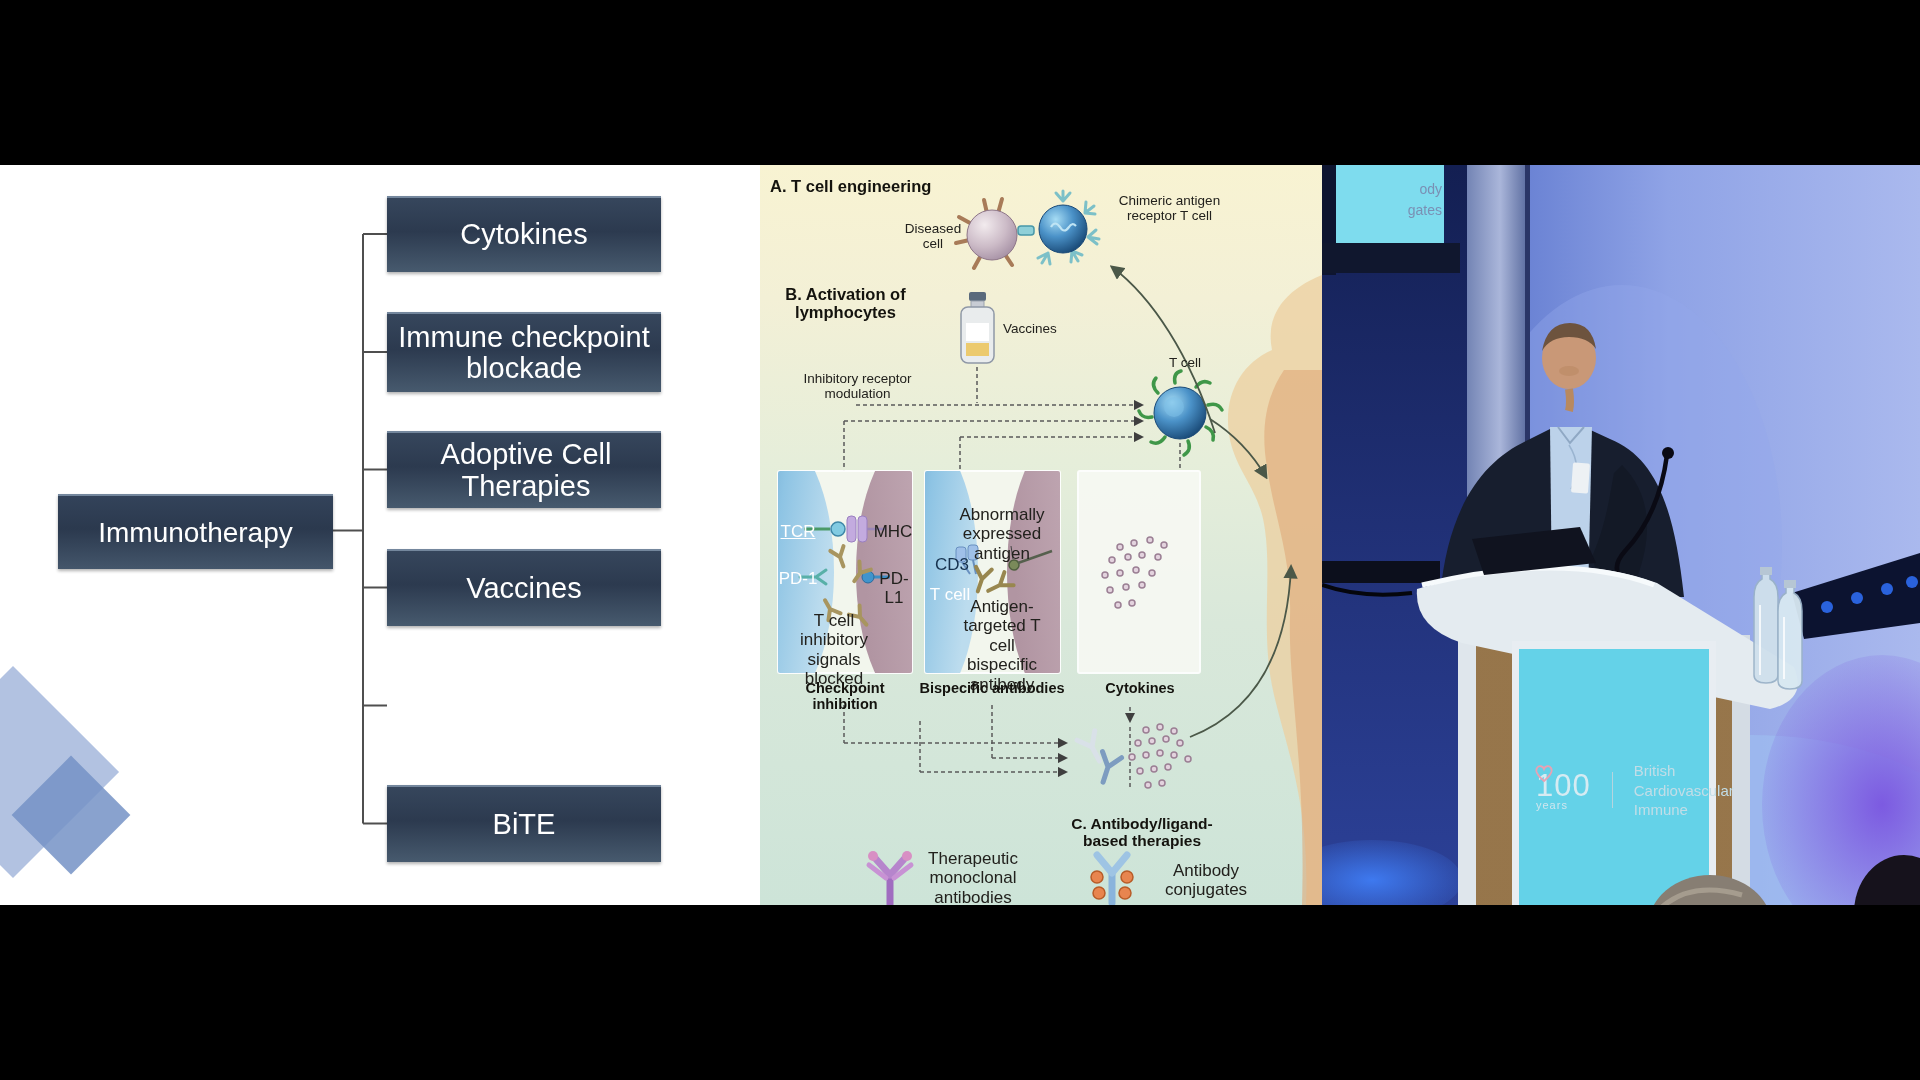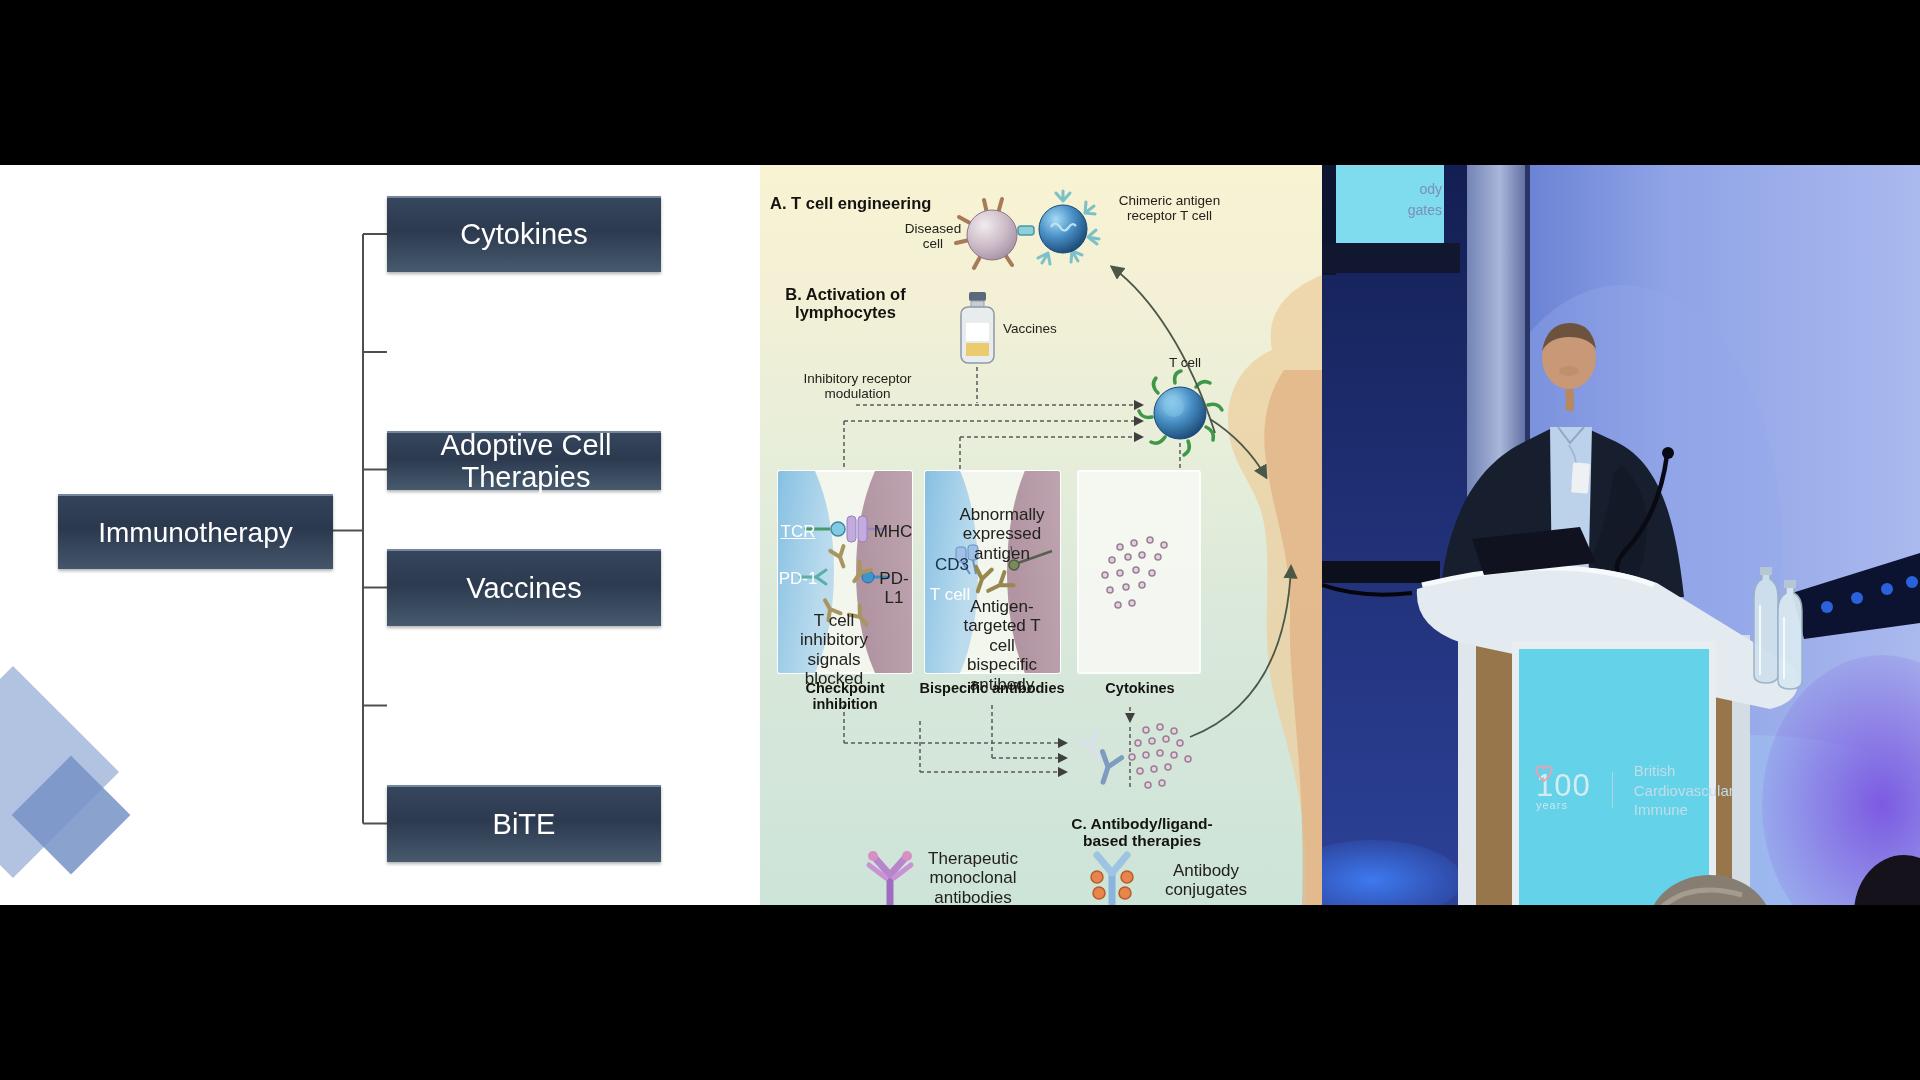--- a/index.html
+++ b/index.html
@@ -65,21 +65,24 @@
         </g>
       </svg>
 
       <div class="rootbox">
         <span>Immunotherapy</span>
       </div>
 
       <div class="bbox" style="top:31px;height:76px;">
           <span>Cytokines</span>
         </div>
-      <div class="bbox" style="top:266px;height:59px;padding-left:12px;">
+      <div class="bbox" style="top:147px;height:80px;">
+          <span>Immune checkpoint blockade</span>
+        </div>
+      <div class="bbox" style="top:266px;height:77px;padding-left:12px;">
           <span>Adoptive Cell Therapies</span>
         </div>
       <div class="bbox" style="top:384px;height:77px;">
           <span>Vaccines</span>
         </div>
       <div class="bbox" style="top:620px;height:77px;">
           <span>BiTE</span>
         </div>
 
       <div class="diamond d1"></div>
@@ -317,21 +320,21 @@
         <g stroke-linecap="round" fill="none">
           <path d="M352,708 V738" stroke="#8ab4dc" stroke-width="7"></path>
           <path d="M352,708 l-15,-18 M352,708 l15,-18" stroke="#9ec4e4" stroke-width="7"></path>
           <circle cx="337" cy="712" r="6" fill="#e8854f" stroke="#b85c28" stroke-width="1.5"></circle>
           <circle cx="367" cy="712" r="6" fill="#e8854f" stroke="#b85c28" stroke-width="1.5"></circle>
           <circle cx="339" cy="728" r="6" fill="#e8854f" stroke="#b85c28" stroke-width="1.5"></circle>
           <circle cx="365" cy="728" r="6" fill="#e8854f" stroke="#b85c28" stroke-width="1.5"></circle>
         </g>
       </svg>
 
-      <div class="ft" style="left:10px;top:12px;margin-top:17px;">A. T cell engineering</div>
+      <div class="ft" style="left:10px;top:12px;">A. T cell engineering</div>
       <div class="fl" style="left:138px;top:56px;width:70px;">Diseased cell</div>
       <div class="fl" style="left:342px;top:28px;width:135px;">Chimeric antigen receptor T cell</div>
       <div class="ft" style="left:8px;top:120px;width:155px;text-align:center;">B. Activation of lymphocytes</div>
       <div class="fl" style="left:243px;top:156px;width:80px;text-align:left;">Vaccines</div>
       <div class="fl" style="left:25px;top:206px;width:145px;">Inhibitory receptor modulation</div>
       <div class="fl" style="left:395px;top:190px;width:60px;">T cell</div>
       <div class="fl fw fs" style="left:20px;top:357px;width:36px;text-decoration:underline;">TCR</div>
       <div class="fl fs" style="left:112px;top:357px;width:42px;">MHC</div>
       <div class="fl fw fs" style="left:18px;top:404px;width:40px;">PD-1</div>
       <div class="fl fs" style="left:110px;top:404px;width:48px;">PD-L1</div>

